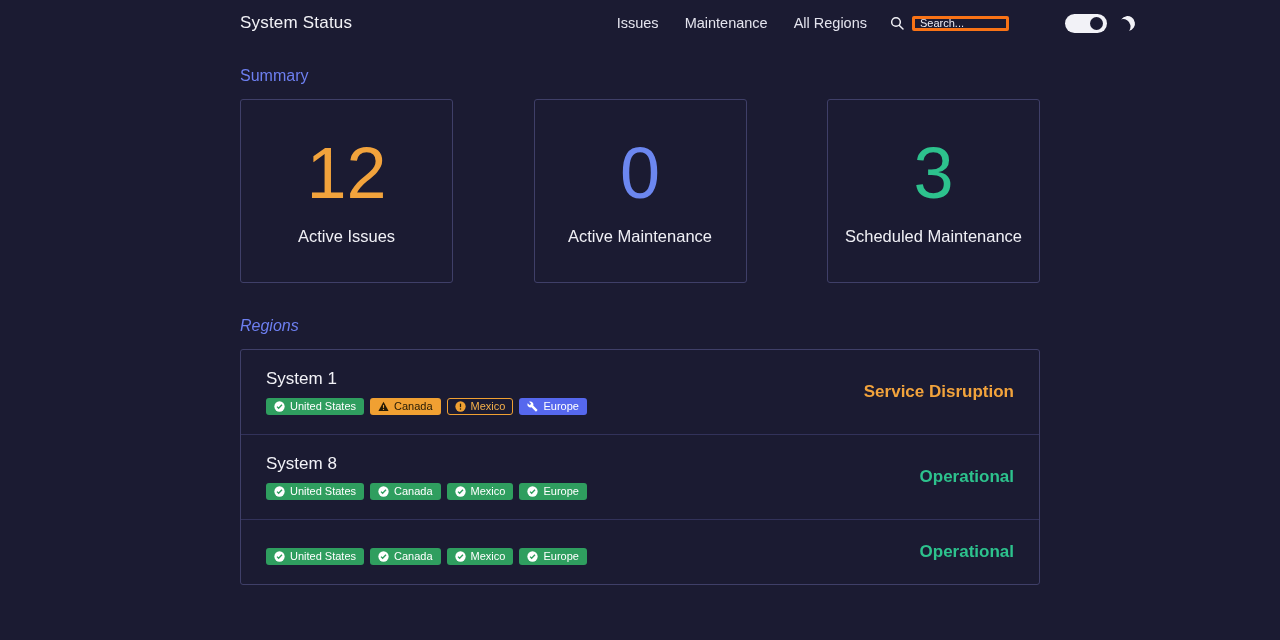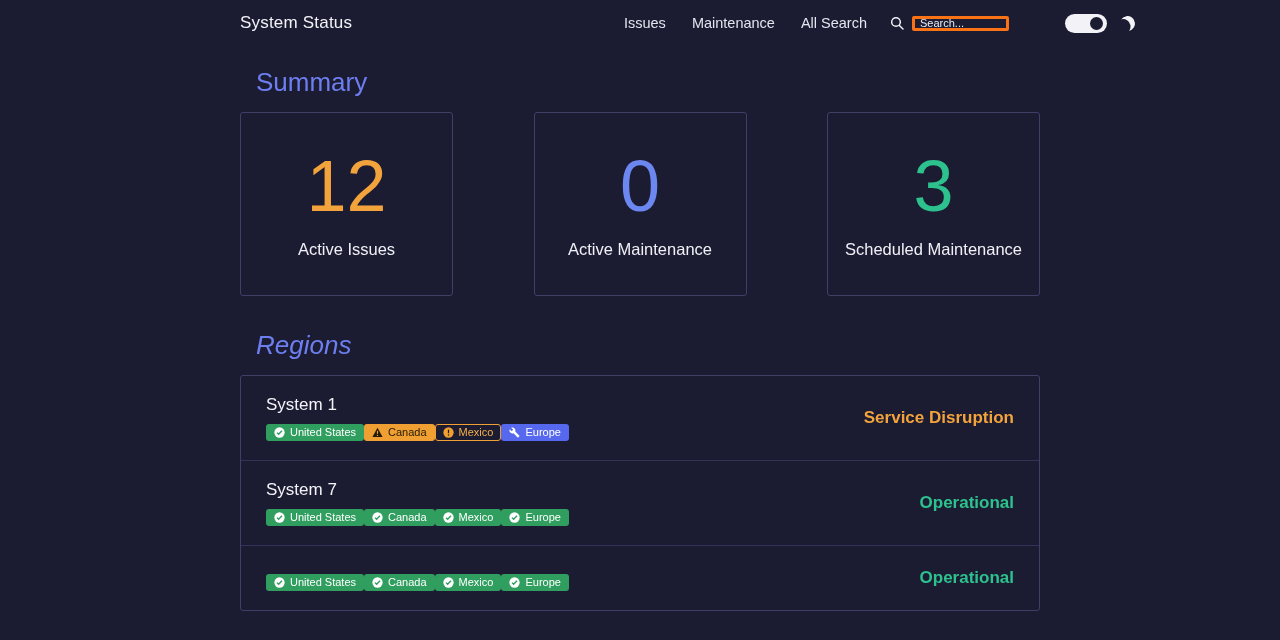--- a/index.html
+++ b/index.html
@@ -37,38 +37,38 @@
     position: absolute; right: 4px; top: 3px;
     width: 13px; height: 13px; border-radius: 50%; background: #1b1b32;
   }
   .moon {
     width: 15px; height: 15px; border-radius: 50%;
     box-shadow: inset -5px 2px 0 0 #f2f2f7;
     transform: rotate(-12deg); display: inline-block;
   }
   
   main { width: 800px; margin: 0 auto; }
-  .section-heading { font-size: 26px; font-weight: 500; margin: 34px 16px 14px; }
+  .section-heading { font-size: 16px; font-weight: 500; margin: 34px 0 14px; }
   .cards { display: flex; justify-content: space-between; }
   .card {
     width: 213px; height: 184px;
     border: 1px solid #3f3f68; border-radius: 3px;
     display: flex; flex-direction: column; align-items: center; justify-content: center;
   }
   .card-value { font-size: 72px; line-height: 1; font-weight: 400; }
   .card-label { font-size: 16.5px; color: #f0f0f6; margin-top: 18px; }
   
   .systems { border: 1px solid #3f3f68; border-radius: 3px; margin-bottom: 40px; }
   .system-row {
     display: flex; align-items: center; justify-content: space-between;
     padding: 19px 25px; border-bottom: 1px solid #32325a; cursor: pointer;
   }
   .system-row:last-child { border-bottom: none; }
   .system-name { font-size: 17px; color: #f2f2f7; font-weight: 400; }
-  .badges { display: flex; gap: 0; margin-top: 9px; border-radius: 7px; }
+  .badges { display: flex; gap: 6px; margin-top: 9px; border-radius: 7px; }
   .badge {
     display: inline-flex; align-items: center; gap: 5px;
     font-size: 11px; line-height: 1; padding: 3px 8px; border-radius: 3px;
     white-space: nowrap;
   }
   .badge[data-type="operational"] { background: #2f9e5f; color: #ffffff; }
   .badge[data-type="warning"]     { background: #f0a032; color: #241a05; }
   .badge[data-type="alert"]       { background: transparent; border: 1px solid #f0a032; color: #f5b04a; padding: 2px 7px; }
   .badge[data-type="maintenance"] { background: #5668ee; color: #ffffff; }
   .badge svg { flex: 0 0 auto; }
@@ -76,21 +76,21 @@
 </style>
 </head>
 <body>
 
 <header>
   <div class="navbar-inner">
     <div class="brand">System Status</div>
     <nav class="nav-links">
       <a href="#">Issues</a>
       <a href="#">Maintenance</a>
-      <a href="#">All Search</a>
+      <a href="#">All Regions</a>
     </nav>
     <div class="search-group">
       <span class="search-icon">
         <svg width="16" height="16" viewBox="0 0 24 24" fill="none" stroke="#f2f2f7" stroke-width="2.2" stroke-linecap="round">
           <circle cx="10.5" cy="10.5" r="6.5"></circle>
           <line x1="15.6" y1="15.6" x2="21" y2="21"></line>
         </svg>
       </span>
       <input class="search-input" type="text" placeholder="Search..." style="">
     </div>
@@ -159,21 +159,21 @@
               </svg>
             <span>Europe</span>
           </span>
         </div>
       </div>
       <div class="system-status" style="color: rgb(242, 163, 60);">Service Disruption</div>
     </div>
 
     <div class="system-row">
       <div>
-        <div class="system-name">System 7</div>
+        <div class="system-name">System 8</div>
         <div class="badges">
           <span class="badge" data-type="operational">
             <svg width="11" height="11" viewBox="0 0 16 16">
                 <circle cx="8" cy="8" r="7.5" fill="#ffffff"></circle>
                 <path d="M4.4 8.2l2.3 2.3 4.9-5" stroke="#2f9e5f" stroke-width="2" fill="none"></path>
               </svg>
             <span>United States</span>
           </span>
           <span class="badge" data-type="operational">
             <svg width="11" height="11" viewBox="0 0 16 16">

